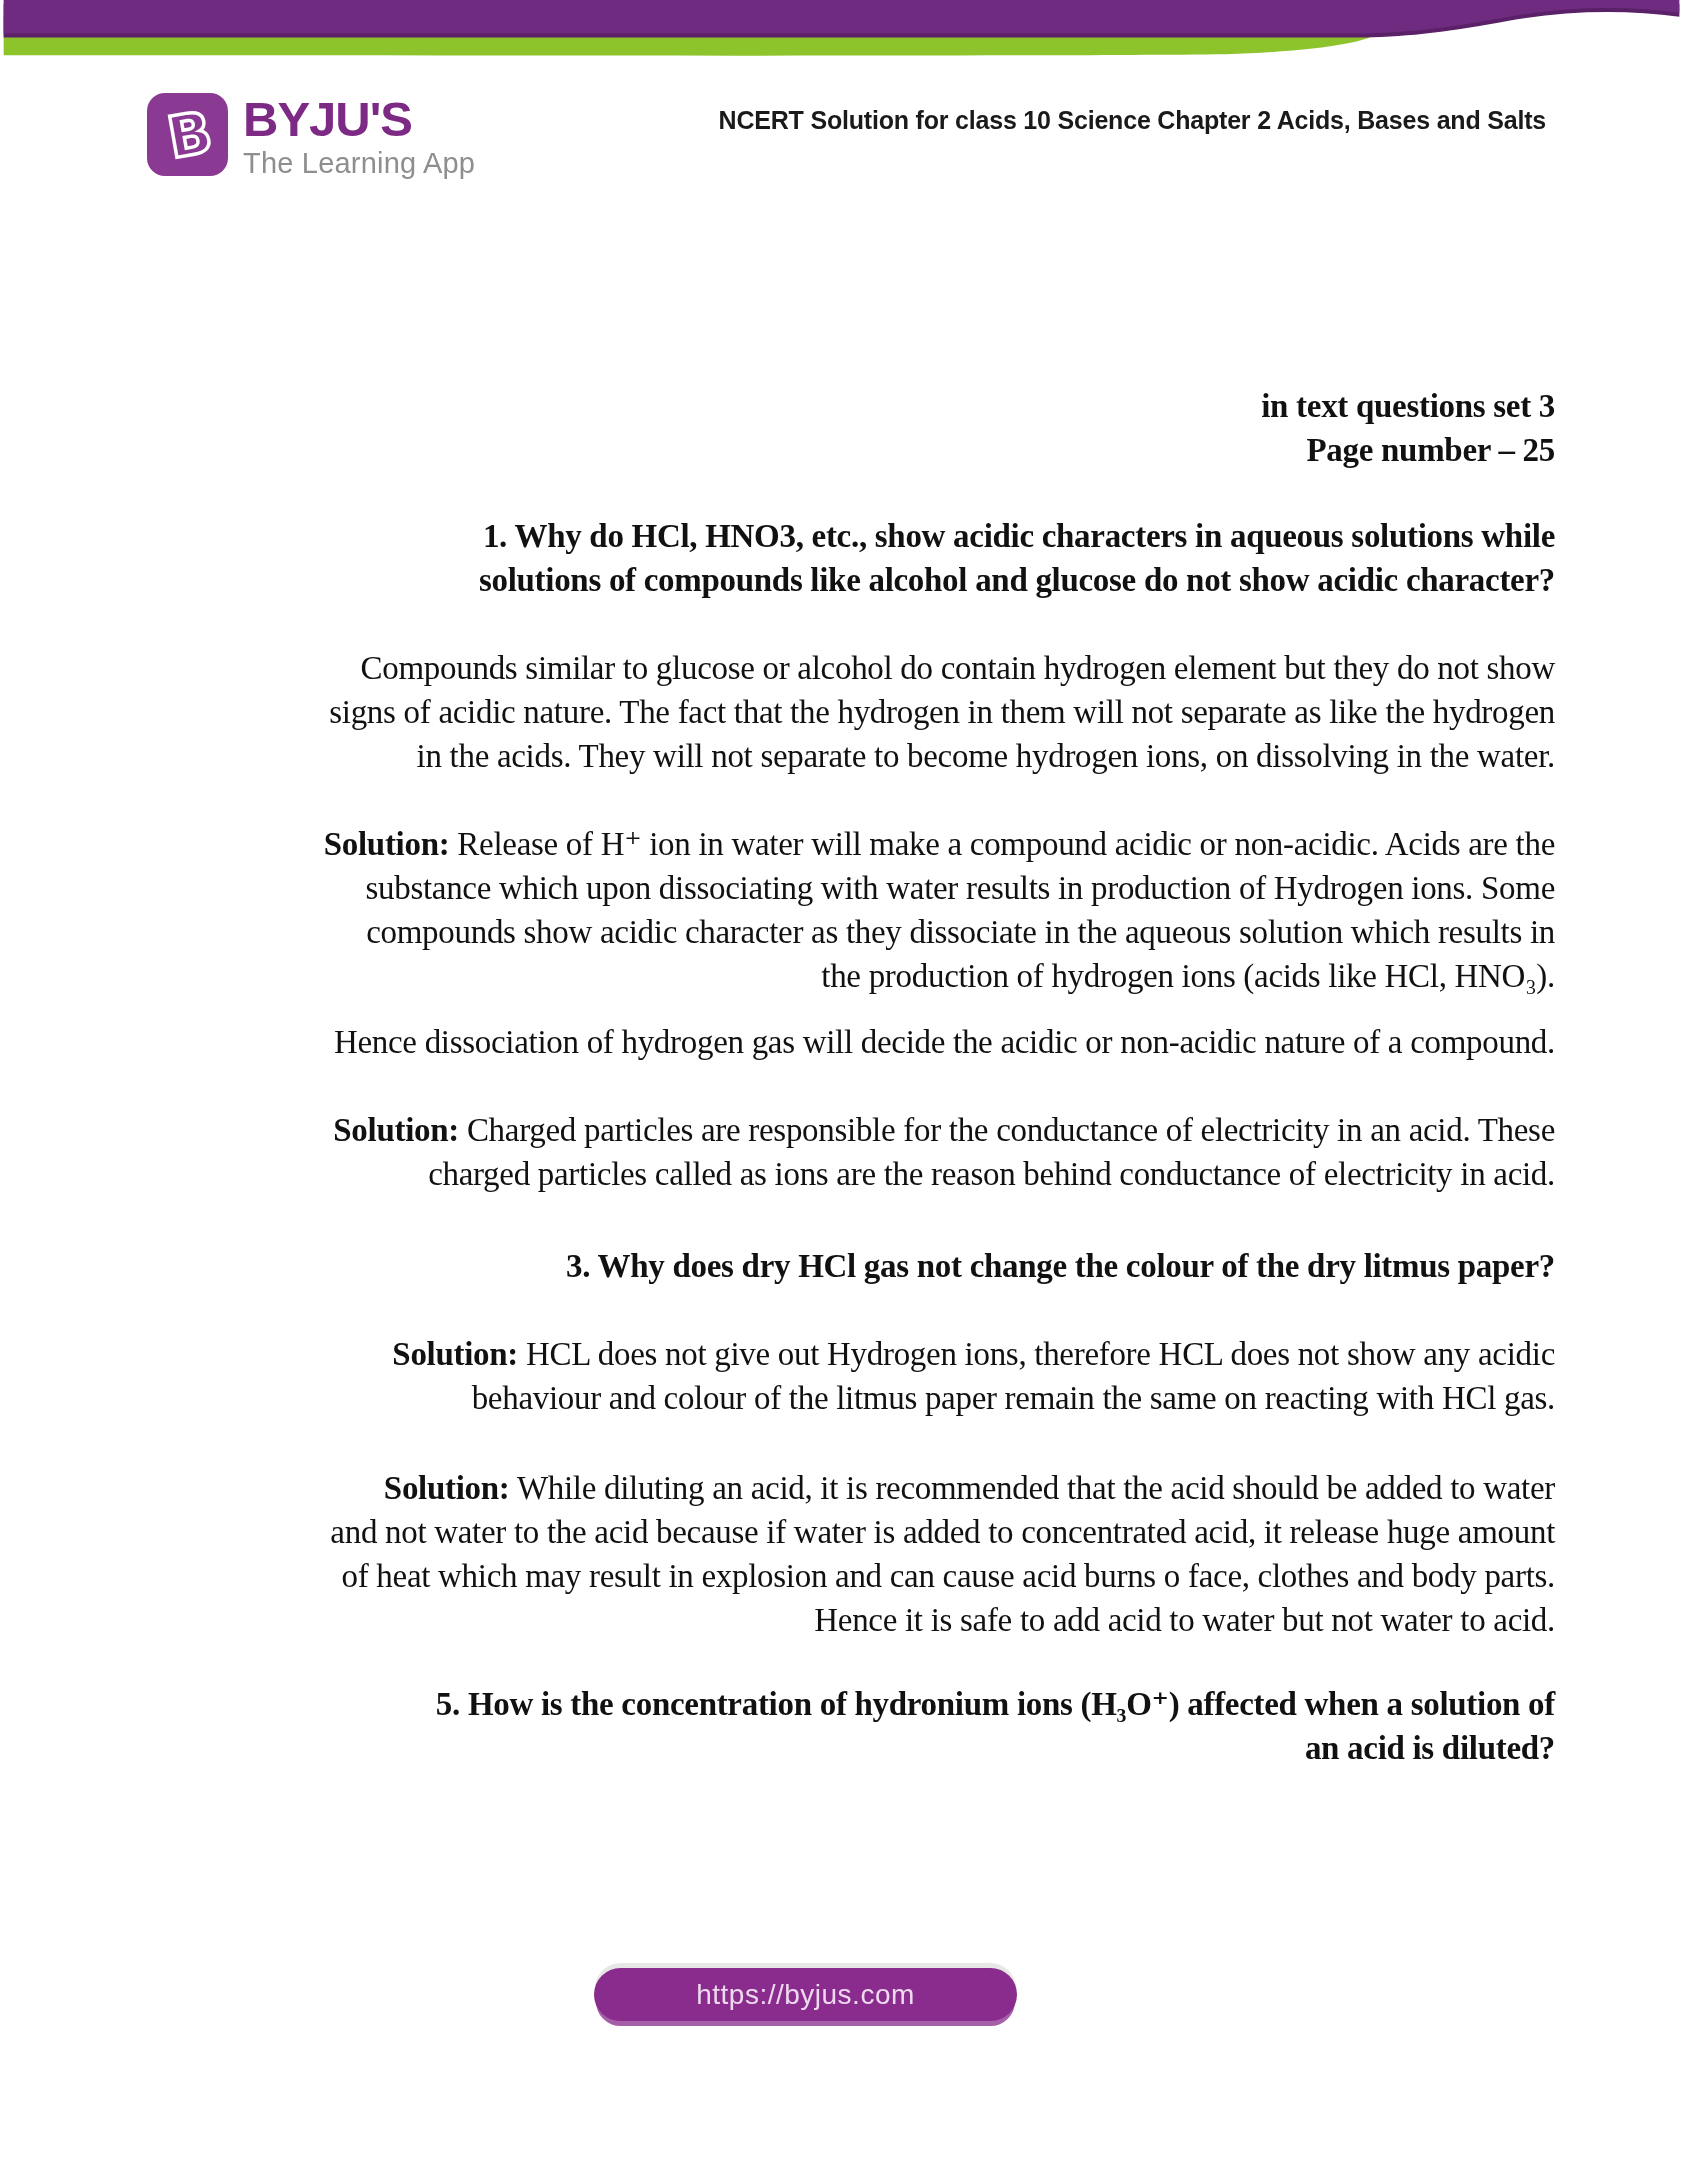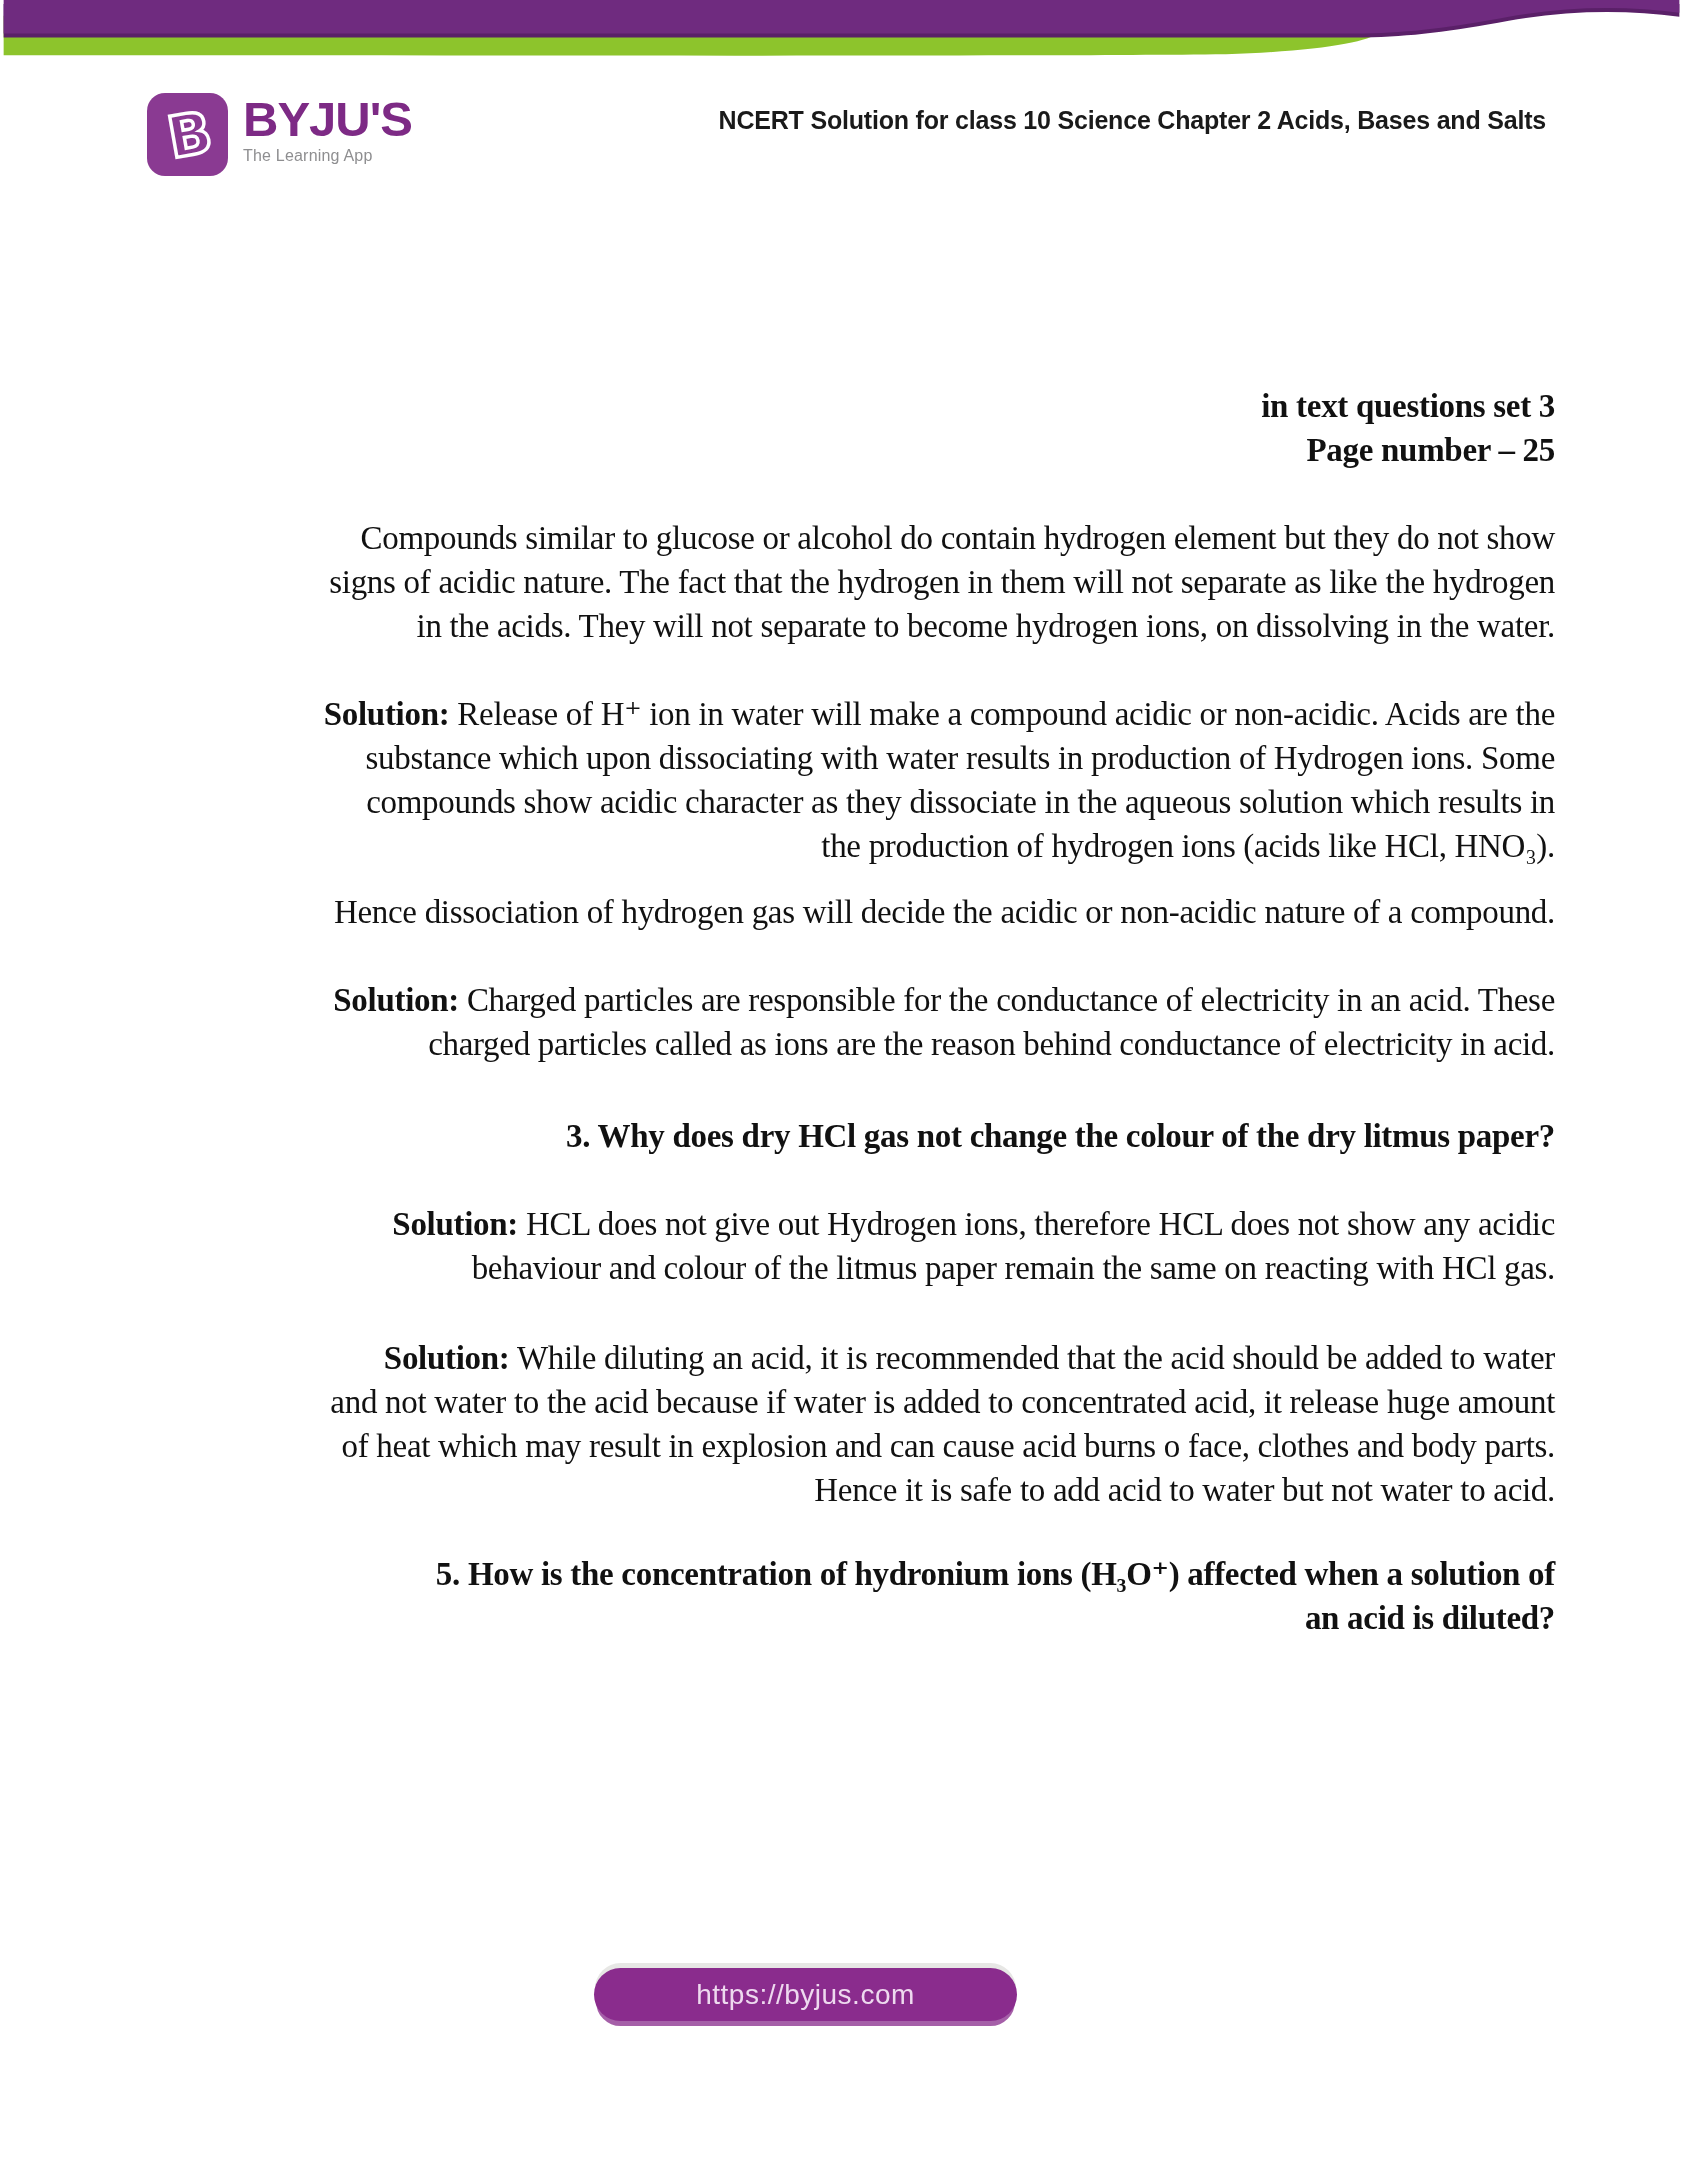--- a/index.html
+++ b/index.html
@@ -19,21 +19,21 @@
     width:1683px;height:2178px;position:relative;overflow:hidden;
     background:#ffffff;font-family:"Liberation Sans",sans-serif;
   }
   .banner{position:absolute;top:0;left:0;display:block;}
   
   .logo{position:absolute;left:147px;top:93px;display:flex;align-items:flex-start;gap:15px;}
   .logo-mark{width:81px;height:83px;background:var(--logo-purple);border-radius:18px;flex:0 0 auto;}
   .logo-mark svg{display:block;}
   .logo-text{display:flex;flex-direction:column;padding-top:3px;}
   .wordmark{font-size:49px;font-weight:bold;color:var(--wordmark-purple);line-height:46px;letter-spacing:-1px;}
-  .tagline{font-size:16px;color:var(--tagline-gray);margin-top:5px;letter-spacing:0.2px;}
+  .tagline{font-size:29px;color:var(--tagline-gray);margin-top:5px;letter-spacing:0.2px;}
   
   .doc-title{
     position:absolute;top:105px;right:137px;max-width:891px;text-align:left;
     font-size:25px;font-weight:bold;color:var(--title-text);line-height:30px;letter-spacing:-0.2px;
   }
   
   .content{position:absolute;left:149px;top:0;width:1406px;text-align:right;}
   .block{
     margin:44px 0 0 0;
     font-family:"Liberation Serif","DejaVu Serif",serif;
@@ -73,20 +73,22 @@
     <span class="wordmark">BYJU'S</span>
     <span class="tagline">The Learning App</span>
   </div>
 </div>
 
 <div class="doc-title">NCERT Solution for class 10 Science Chapter 2 Acids, Bases and Salts</div>
 
 <div class="content">
     <p class="block heading" style="margin-top: 384px;">in text questions set 3
 Page number – 25</p>
+    <p class="block question" style="margin-top: 42px;">1. Why do HCl, HNO3, etc., show acidic characters in aqueous solutions while
+solutions of compounds like alcohol and glucose do not show acidic character?</p>
     <p class="block paragraph" style="margin-top: 44px;">Compounds similar to glucose or alcohol do contain hydrogen element but they do not show
 signs of acidic nature. The fact that the hydrogen in them will not separate as like the hydrogen
 in the acids. They will not separate to become hydrogen ions, on dissolving in the water.</p>
     <p class="block solution" style="margin-top: 44px;"><strong>Solution:</strong> Release of H⁺ ion in water will make a compound acidic or non-acidic. Acids are the
 substance which upon dissociating with water results in production of Hydrogen ions. Some
 compounds show acidic character as they dissociate in the aqueous solution which results in
 the production of hydrogen ions (acids like HCl, HNO₃).</p>
     <p class="block paragraph" style="margin-top: 22px;">Hence dissociation of hydrogen gas will decide the acidic or non-acidic nature of a compound.</p>
     <p class="block solution" style="margin-top: 44px;"><strong>Solution:</strong> Charged particles are responsible for the conductance of electricity in an acid. These
 charged particles called as ions are the reason behind conductance of electricity in acid.</p>

